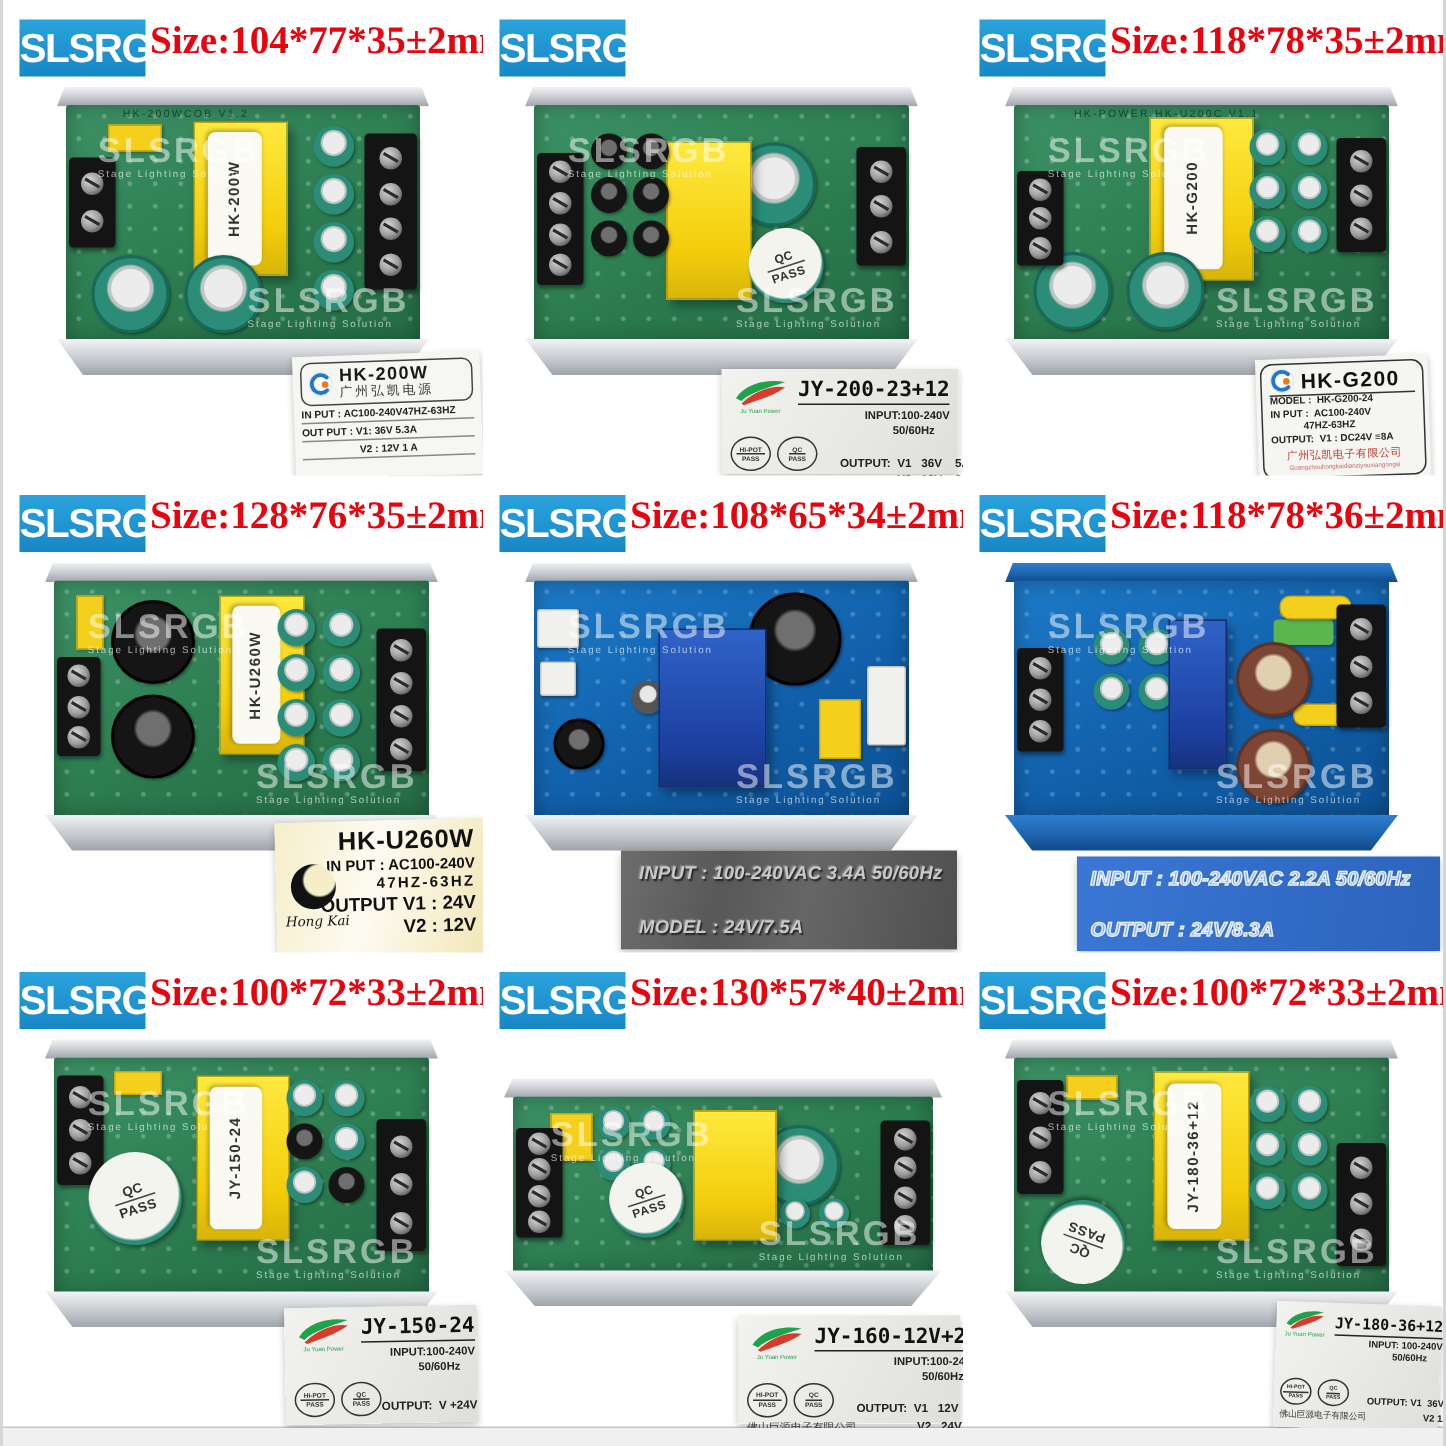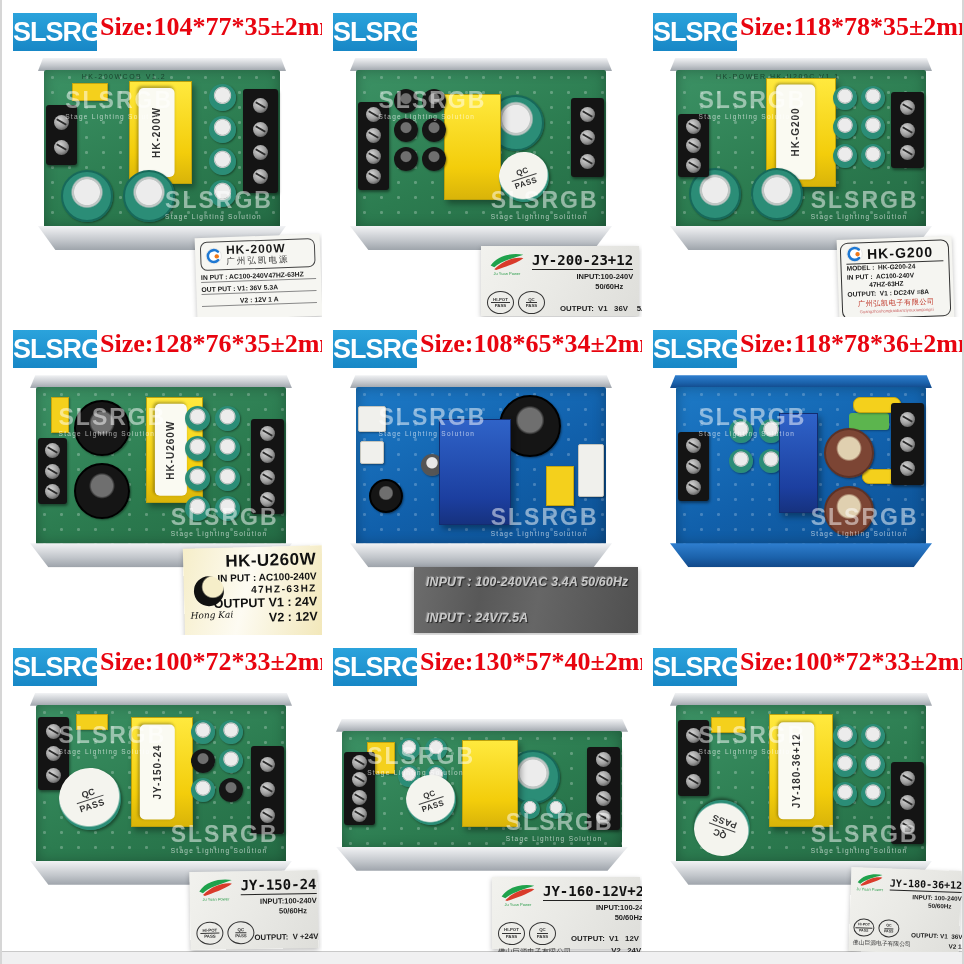--- a/index.html
+++ b/index.html
@@ -503,21 +503,21 @@
             </div>
         <div class="xfmr bluex"></div>
         <div class="cap big blk bigblk"></div>
         <div class="ysq"></div>
         <div class="conn r"></div>
       </div>
       <div class="plate bot"></div>
     </div>
     <div class="label engr">
       <div class="ln">INPUT : 100-240VAC 3.4A 50/60Hz</div>
-      <div class="ln">INPUT : 24V/7.5A</div>
+      <div class="ln">MODEL : 24V/7.5A</div>
     </div>
   </div>
 
   <div class="cell">
     <div class="logo">SLSRGB</div>
     <div class="size">Size:118*78*36±2mm</div>
     <div class="pcb c6 blue bluechassis">
       <div class="plate top"></div>
       <div class="board">
         <div class="wm wm1">
@@ -547,20 +547,24 @@
         <div class="xfmr bluex"></div>
         <div class="bigcaps">
               <span class="cap big brown"></span>
               <span class="cap big brown"></span>
             </div>
         <div class="chip-green"></div>
         <div class="ysq"></div>
         <div class="ysq y2"></div>
       </div>
       <div class="plate bot"></div>
+    </div>
+    <div class="label bluelab">
+      <div class="ln">INPUT : 100-240VAC 2.2A 50/60Hz</div>
+      <div class="ln">OUTPUT : 24V/8.3A</div>
     </div>
   </div>
 
   <div class="cell">
     <div class="logo">SLSRGB</div>
     <div class="size">Size:100*72*33±2mm</div>
     <div class="pcb c7">
       <div class="plate top"></div>
       <div class="board">
         <div class="wm wm1">

